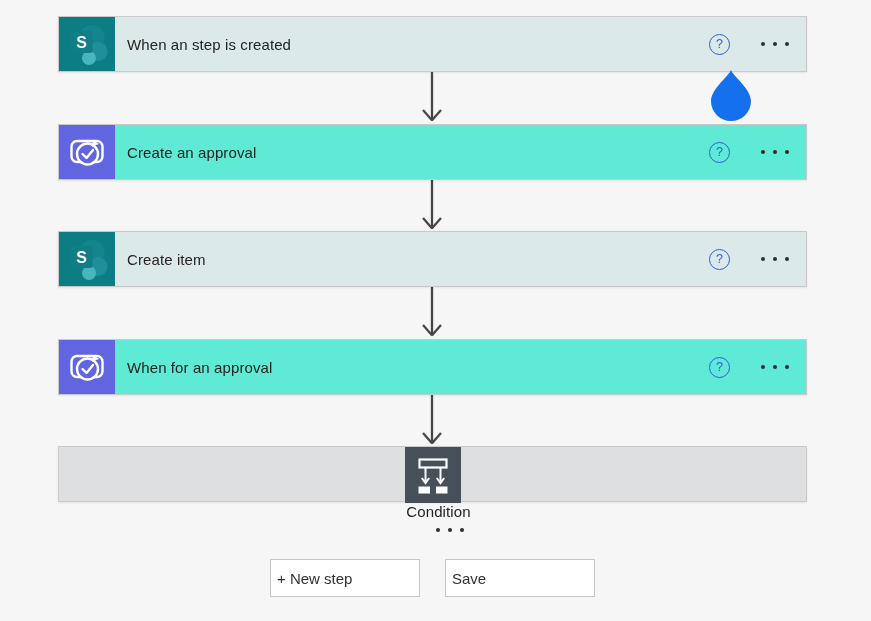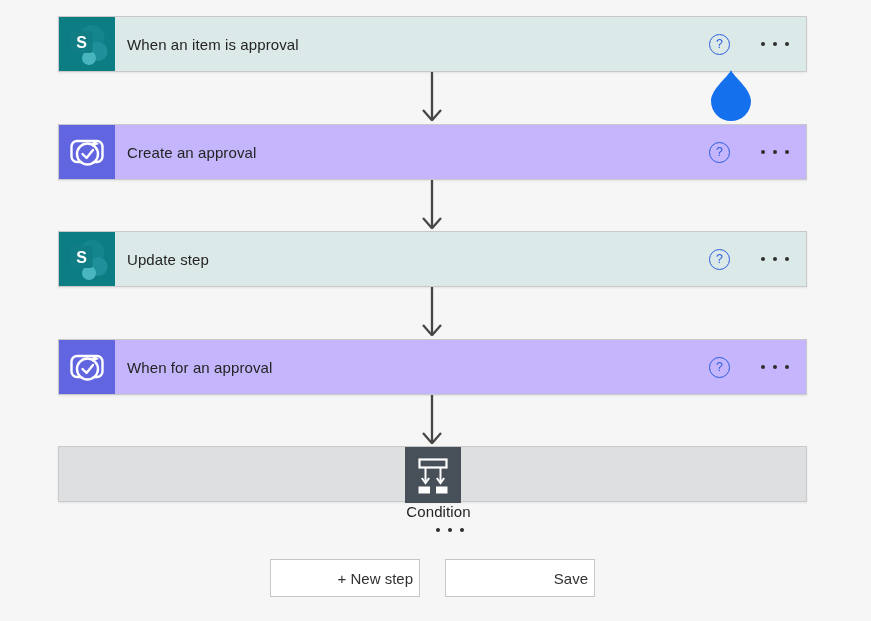--- a/index.html
+++ b/index.html
@@ -13,21 +13,21 @@
 
   
   .step-card{
     position:absolute;left:58px;width:749px;height:56px;
     border:1px solid #c9c9c9;box-sizing:border-box;
     display:flex;align-items:center;
     box-shadow:0 1px 2px rgba(0,0,0,0.08);
     cursor:pointer;
   }
   .card-sharepoint{background:#dbeae9;}
-  .card-approvals{background:#c4b5fd;}
+  .card-approvals{background:#5eead4;}
   .card-condition{background:#dedfe0;flex-direction:column;}
 
   .step-icon{
     width:56px;height:54px;flex:0 0 56px;
     display:flex;align-items:center;justify-content:center;
     overflow:hidden;
   }
   .icon-sharepoint{background:#0c7e83;}
   .icon-approvals{background:#6165e0;}
   .icon-condition{background:#474f59;}
@@ -55,42 +55,42 @@
   
   .arrow{position:absolute;left:420px;width:24px;height:51px;}
 
   
   .droplet{position:absolute;left:709px;top:68px;width:44px;height:54px;z-index:5;}
 
   
   .footer-btn{
     position:absolute;top:559px;width:150px;height:38px;
     background:#ffffff;border:1px solid #c8c6c4;box-sizing:border-box;
-    font-size:15px;color:#323130;text-align:right;line-height:36px;
+    font-size:15px;color:#323130;text-align:left;line-height:36px;
     cursor:pointer;font-family:"Liberation Sans",sans-serif;
   }
   #btn-newstep{left:270px;}
   #btn-save{left:445px;}
 </style>
 </head>
 <body>
 
 <div class="canvas">
 
   <div class="step-card card-sharepoint" style="top:16px">
     <div class="step-icon icon-sharepoint">
       <svg width="56" height="54" viewBox="0 0 56 54">
         <circle cx="33" cy="20.5" r="12.5" fill="#13858c"></circle>
         <circle cx="39" cy="34.5" r="9.5" fill="#1f9099"></circle>
         <circle cx="30" cy="41" r="7" fill="#49b6bd"></circle>
         <rect x="11.5" y="14" width="22" height="22" rx="2.5" fill="#117e85"></rect>
         <text x="22.5" y="25.5" text-anchor="middle" dominant-baseline="central" font-family="Liberation Sans, sans-serif" font-size="16" font-weight="bold" fill="#ffffff">S</text>
       </svg>
     </div>
-    <span class="step-label">When an item is approval</span>
+    <span class="step-label">When an step is created</span>
     <span class="help-btn">?</span>
     <span class="more-btn">
         <i></i>
         <i></i>
         <i></i>
       </span>
   </div>
 
   <svg class="arrow" style="top:72px" viewBox="0 0 24 51">
     <line x1="12" y1="0" x2="12" y2="47" stroke="#484644" stroke-width="2.3"></line>
@@ -129,21 +129,21 @@
   <div class="step-card card-sharepoint" style="top:231px">
     <div class="step-icon icon-sharepoint">
       <svg width="56" height="54" viewBox="0 0 56 54">
         <circle cx="33" cy="20.5" r="12.5" fill="#13858c"></circle>
         <circle cx="39" cy="34.5" r="9.5" fill="#1f9099"></circle>
         <circle cx="30" cy="41" r="7" fill="#49b6bd"></circle>
         <rect x="11.5" y="14" width="22" height="22" rx="2.5" fill="#117e85"></rect>
         <text x="22.5" y="25.5" text-anchor="middle" dominant-baseline="central" font-family="Liberation Sans, sans-serif" font-size="16" font-weight="bold" fill="#ffffff">S</text>
       </svg>
     </div>
-    <span class="step-label">Update step</span>
+    <span class="step-label">Create item</span>
     <span class="help-btn">?</span>
     <span class="more-btn">
         <i></i>
         <i></i>
         <i></i>
       </span>
   </div>
 
   <svg class="arrow" style="top:287px" viewBox="0 0 24 51">
     <line x1="12" y1="0" x2="12" y2="47" stroke="#484644" stroke-width="2.3"></line>

